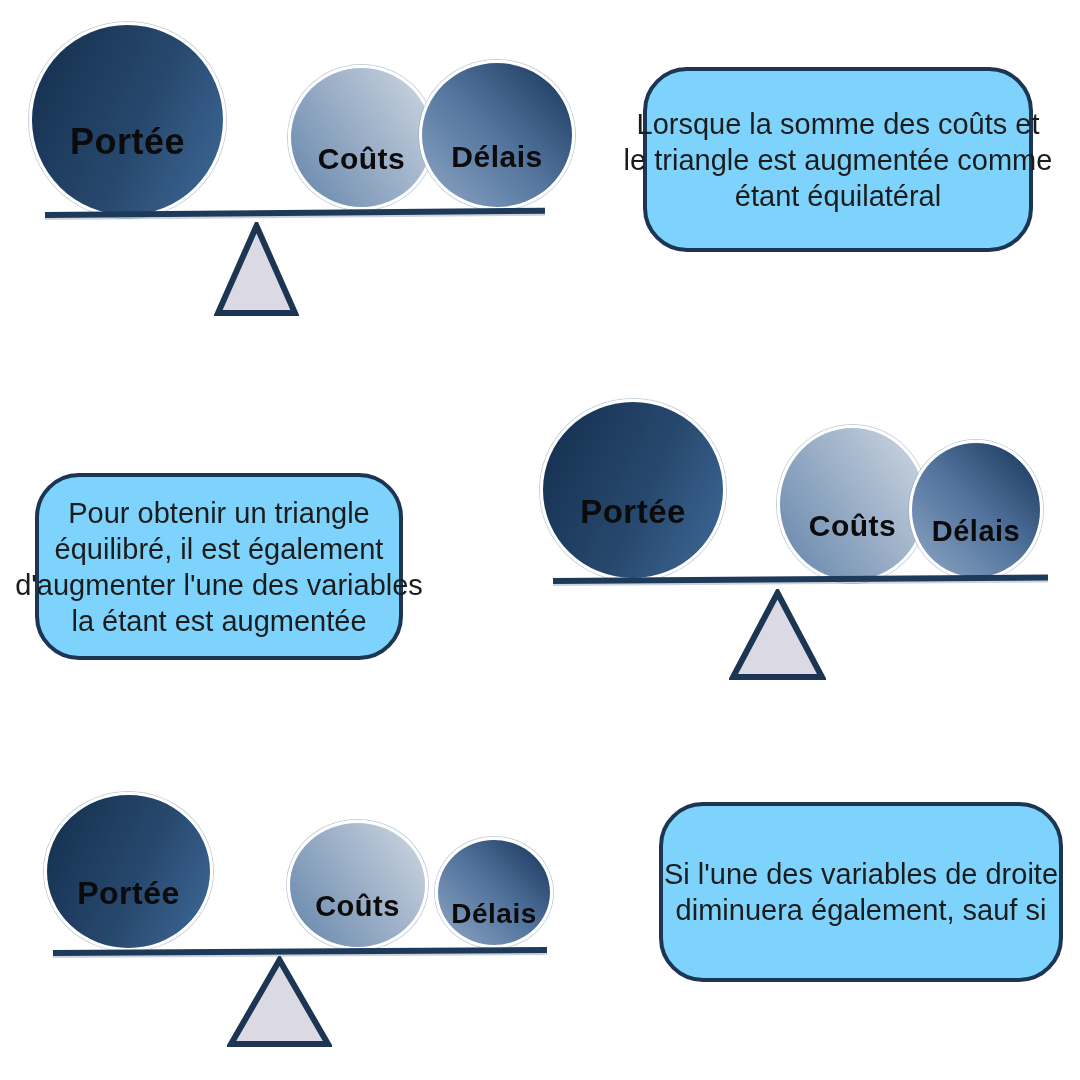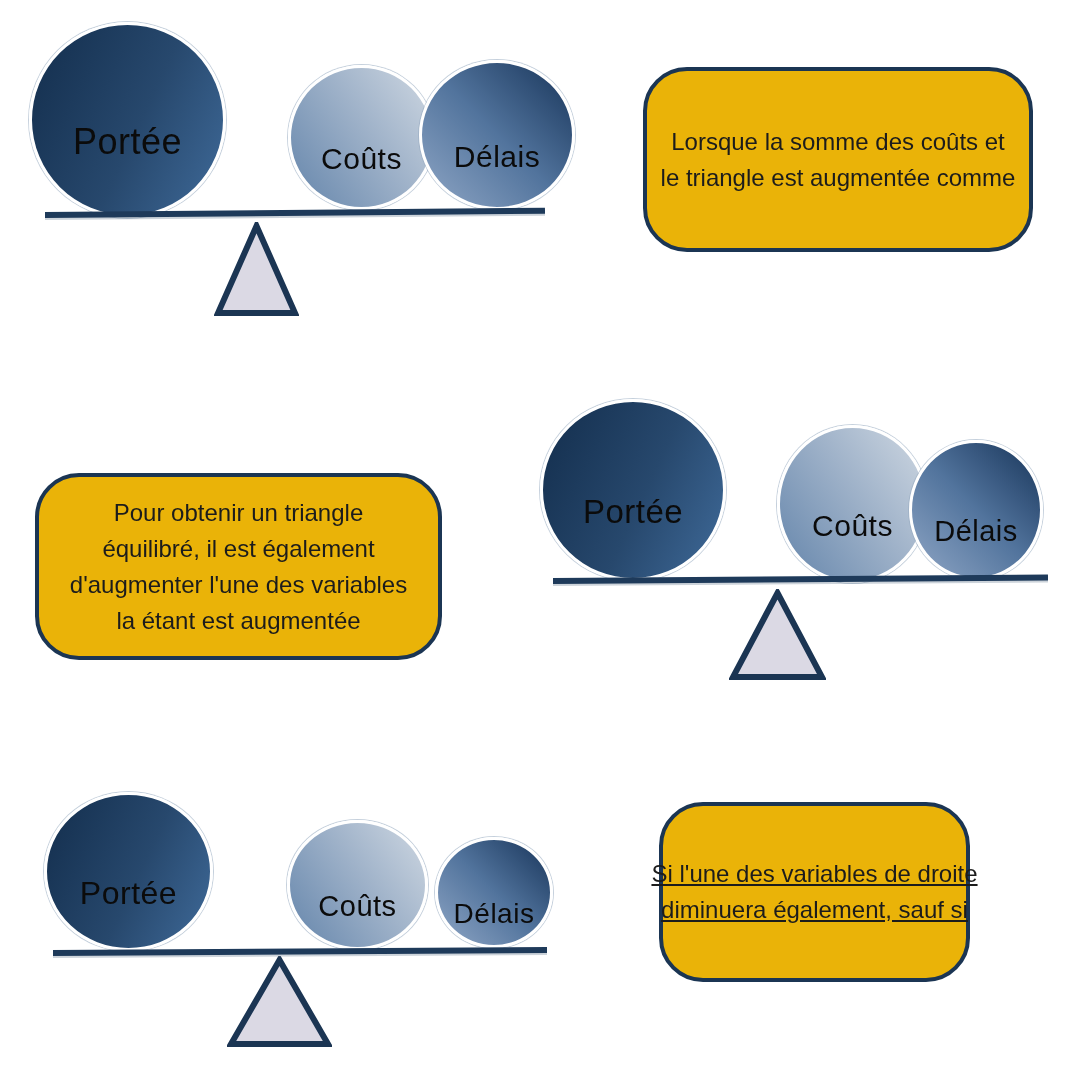--- a/index.html
+++ b/index.html
@@ -34,21 +34,21 @@
     border-radius: 50%;
     border: 3px solid #ffffff;
     box-shadow: 0 0 0 1px rgba(150,170,192,0.55);
     display: flex;
     align-items: center;
     justify-content: center;
     z-index: 2;
     box-sizing: border-box;
   }
   .ball-label {
-    font-weight: 400;
+    font-weight: 700;
     color: #0b0b0b;
     letter-spacing: 0.5px;
     white-space: nowrap;
     margin-top: 43px;
   }
   .scope  { background: linear-gradient(115deg, #132e4d 0%, #27486d 55%, #3f6a99 100%); }
   .costs  { background: linear-gradient(55deg,  #6485ab 0%, #9fb2c9 55%, #cfd8e2 100%); }
   .delays { background: linear-gradient(45deg,  #8fa6c5 0%, #52749d 50%, #173459 100%); }
 
   
@@ -77,39 +77,39 @@
   .b3-scope   { left: 44px;  top: 792px; width: 169px; height: 159px; }
   .b3-costs   { left: 287px; top: 820px; width: 141px; height: 130px; }
   .b3-delays  { left: 435px; top: 837px; width: 118px; height: 111px; }
   .b3-scope  .ball-label { font-size: 32px; }
   .b3-costs  .ball-label { font-size: 29px; }
   .b3-delays .ball-label { font-size: 28px; }
 
   
   .note {
     position: absolute;
-    background: #eab308;
+    background: #7dd3fc;
     border: 4px solid #1b3553;
     border-radius: 44px;
     display: flex;
     flex-direction: column;
     align-items: center;
     justify-content: center;
     box-sizing: border-box;
     color: #1c1c1c;
-    font-size: 24px;
+    font-size: 29px;
     line-height: 36px;
     text-align: center;
     z-index: 4;
   }
   .note-line { white-space: nowrap; }
 
   .note-1 { left: 643px; top: 67px;  width: 390px; height: 185px; }
-  .note-2 { left: 35px;  top: 473px; width: 407px; height: 187px; }
-  .note-3 { left: 659px; top: 802px; width: 311px; height: 180px; text-decoration: underline; }
+  .note-2 { left: 35px;  top: 473px; width: 368px; height: 187px; }
+  .note-3 { left: 659px; top: 802px; width: 404px; height: 180px; }
 </style>
 </head>
 <body>
 
 <div class="canvas">
 
   <div>
     <div class="beam b1-beam"></div>
     <svg class="fulcrum b1-fulcrum" width="85" height="95" viewBox="0 0 85 95">
       <polygon points="42.5,4 81,91 4,91"></polygon>
@@ -121,20 +121,21 @@
       <span class="ball-label">Coûts</span>
     </div>
     <div class="ball delays b1-delays">
       <span class="ball-label">Délais</span>
     </div>
   </div>
 
   <div class="note note-1">
     <div class="note-line">Lorsque la somme des coûts et</div>
     <div class="note-line">le triangle est augmentée comme</div>
+    <div class="note-line">étant équilatéral</div>
   </div>
 
   <div class="note note-2">
     <div class="note-line">Pour obtenir un triangle</div>
     <div class="note-line">équilibré, il est également</div>
     <div class="note-line">d'augmenter l'une des variables</div>
     <div class="note-line">la étant est augmentée</div>
   </div>
 
   <div>

